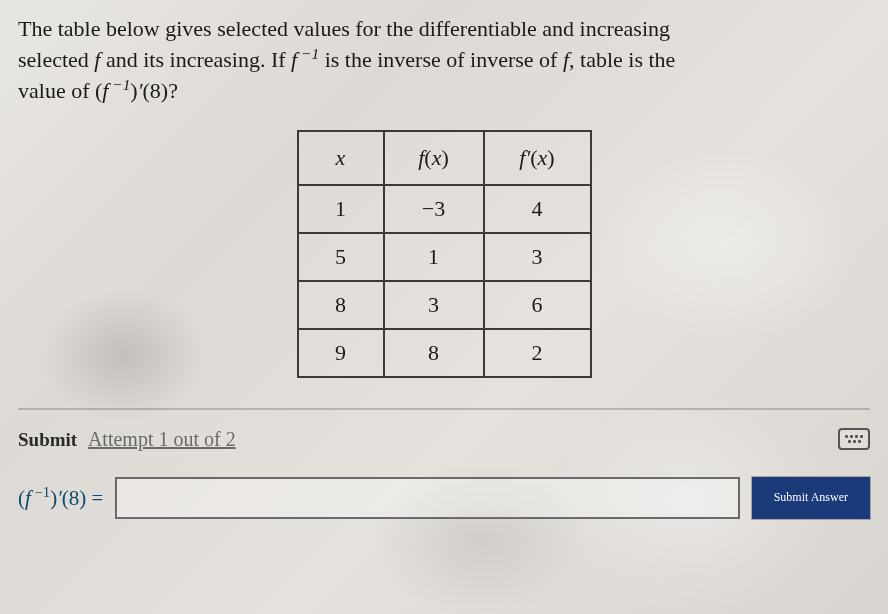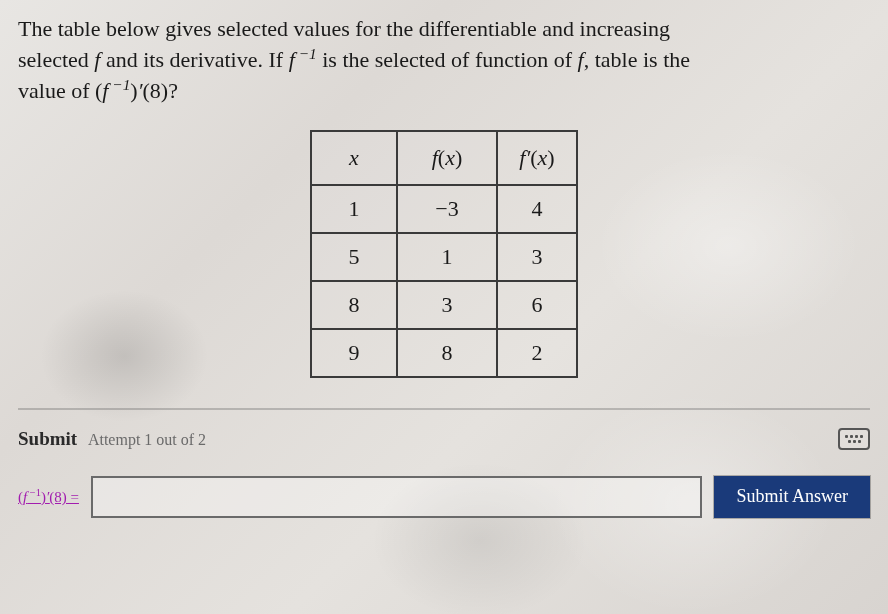--- a/index.html
+++ b/index.html
@@ -42,86 +42,85 @@
     border: 2px solid #3a3a3a;
     text-align: center;
     font-size: 22px;
     font-family: 'Times New Roman', serif;
     color: #1a1a1a;
     height: 48px;
   }
   table.data th { font-weight: normal; height: 54px; }
   table.data .c0 { width: 86px; }
   table.data .c1 { width: 100px; }
-  table.data .c2 { width: 80px; margin-left: 40px; }
+  table.data .c2 { width: 107px; margin-left: 40px; }
   table.data i { font-style: italic; }
 
   .answer-bar {
     border-top: 2px solid rgba(100,100,100,0.35);
     padding-top: 18px;
     margin-top: 8px;
     display: flex;
     align-items: center;
     justify-content: space-between;
   }
   .answer-label { font-size: 19px; color: #2a2a2a; }
   .answer-label b { font-weight: bold; }
-  .attempt { color: #6a6a6a; font-size: 16px; margin-left: 6px; }
+  .attempt { color: #6a6a6a; font-size: 20px; margin-left: 6px; text-decoration: underline; }
 
   .kbd-icon {
     width: 32px; height: 22px;
     border: 2px solid #555; border-radius: 4px;
     display: inline-flex; align-items: center; justify-content: center;
     background: rgba(255,255,255,0.15);
   }
   .kbd-icon .row { display:flex; gap:2px; }
   .kbd-icon .row span { width:3px; height:3px; background:#555; border-radius:1px; display:block; }
 
   .input-row {
     display: flex;
     align-items: center;
     gap: 12px;
     margin-top: 26px;
   }
   .lhs {
     font-family: 'Times New Roman', serif;
-    font-size: 15px;
-    color: #a21caf;
+    font-size: 21px;
+    color: #0c4a6e;
     white-space: nowrap;
-    text-decoration: underline;
   }
   .answer-input {
     flex: 1;
     height: 42px;
     border: 2px solid #6a6a6a;
     background: rgba(255,255,255,0.3);
     font-size: 18px;
     padding: 0 10px;
     font-family: 'Times New Roman', serif;
   }
   .submit-btn {
     background: #1a3a7a;
     color: #fff;
     border: none;
     height: 42px;
     padding: 0 22px;
-    font-size: 18px;
+    font-size: 12px;
     font-family: Georgia, serif;
     cursor: pointer;
     box-shadow: 0 0 0 1px rgba(0,0,0,0.25);
   }
 </style>
 </head>
 <body>
 
 <div class="container">
 
   <div class="question">
     <span>The table below gives selected values for the differentiable and increasing</span><br>
-    <span>selected </span><i>f</i><span> and its derivative. If </span><i>f<span class="sup">&nbsp;−1</span></i><span> is the selected of function of </span><i>f</i><span>, table is the</span><br>
+    <span>selected </span><i>f</i><span> and its increasing. If </span><i>f<span class="sup">&nbsp;−1</span></i><span> is the inverse of inverse of </span><i>f</i><span>, table is the</span><br>
     <span>value of </span>(<i>f<span class="sup">&nbsp;−1</span></i>)<i>′</i>(8)<span>?</span>
   </div>
 
   <div class="table-wrap">
     <table class="data">
       <tbody>
           <tr>
         <th class="c0"><i>x</i></th>
         <th class="c1"><i>f</i>(<i>x</i>)</th>
         <th class="c2"><i>f′</i>(<i>x</i>)</th>

